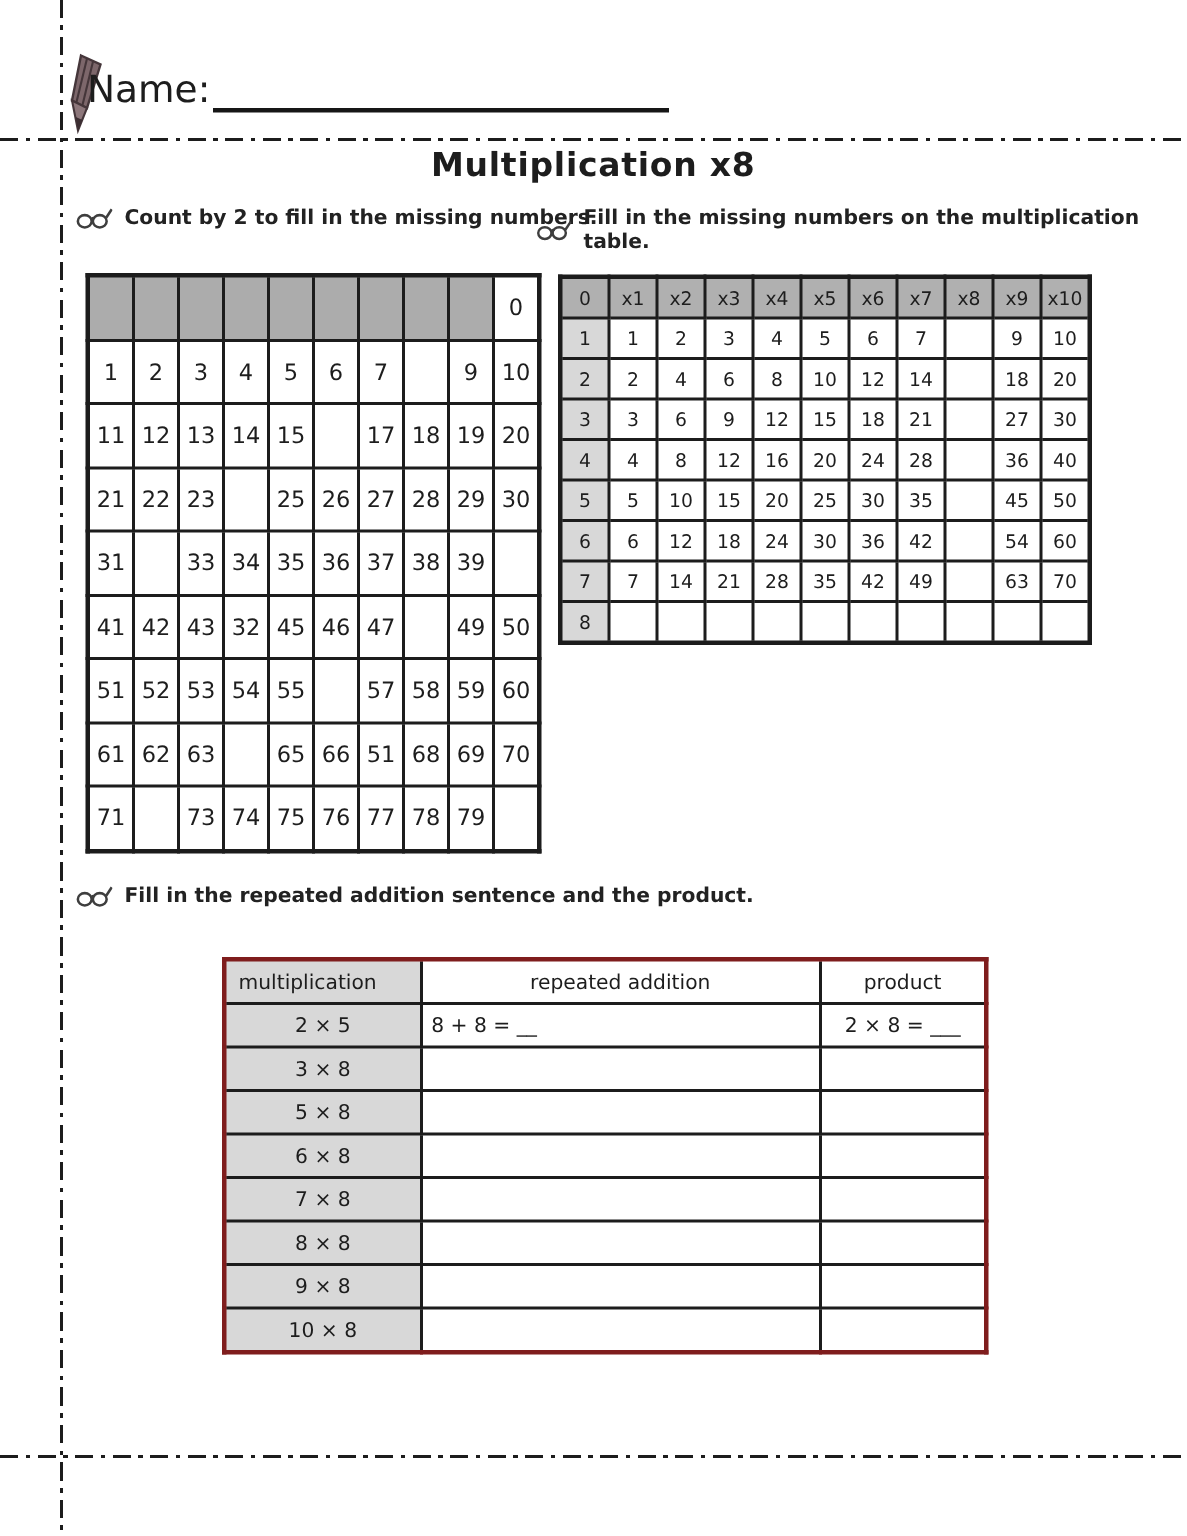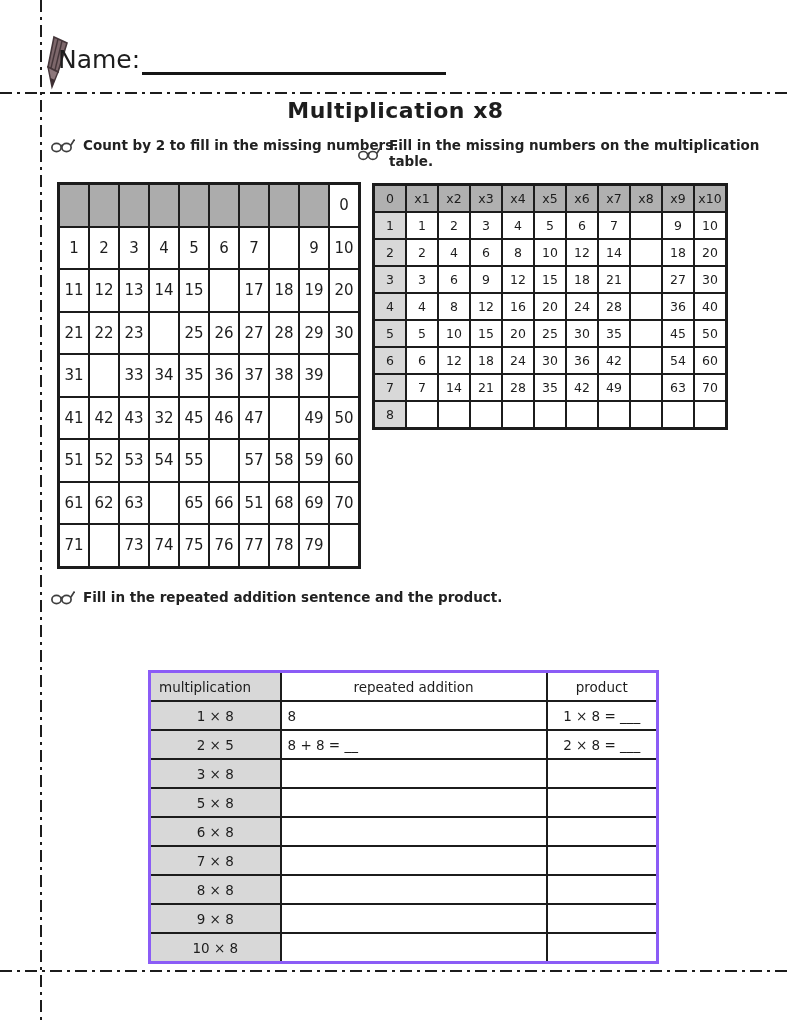--- a/index.html
+++ b/index.html
@@ -37,21 +37,21 @@
 
   .count-grid{left:57px;top:182px;border:3px solid #1c1c1c;}
   .count-grid td{width:28px;height:40.5px;font-size:15px;}
   .count-grid td.gray{background:#acacac;}
 
   .mult-table{left:372px;top:183px;border:3px solid #1c1c1c;}
   .mult-table td{width:30px;height:25px;font-size:12.5px;}
   .mult-table td.hdr{background:#b0b0b0;}
   .mult-table td.lbl{background:#d8d8d8;}
 
-  .ra-table{left:148px;top:670px;border:3px solid #8b5cf6;}
+  .ra-table{left:148px;top:638px;border:3px solid #7f1d1d;}
   .ra-table th,.ra-table td{font-size:13.5px;height:27px;}
   .ra-table th.mult-h{background:#d8d8d8;text-align:left;padding-left:8px;}
   .ra-table td.lbl{background:#d8d8d8;}
   .ra-table td.add{text-align:left;padding-left:6px;}
 </style>
 </head>
 <body>
 
 <div class="page">
 
@@ -351,25 +351,20 @@
         <col style="width:266px">
         <col style="width:111px">
       </colgroup>
     <tbody>
         <tr>
           <th class="mult-h">multiplication</th>
           <th>repeated addition</th>
           <th>product</th>
         </tr>
         <tr>
-          <td class="lbl">1 × 8</td>
-          <td class="add">8</td>
-          <td>1 × 8 = ___</td>
-        </tr>
-        <tr>
           <td class="lbl">2 × 5</td>
           <td class="add">8 + 8  = __</td>
           <td>2 × 8 = ___</td>
         </tr>
         <tr>
           <td class="lbl">3 × 8</td>
           <td class="add"></td>
           <td></td>
         </tr>
         <tr>

